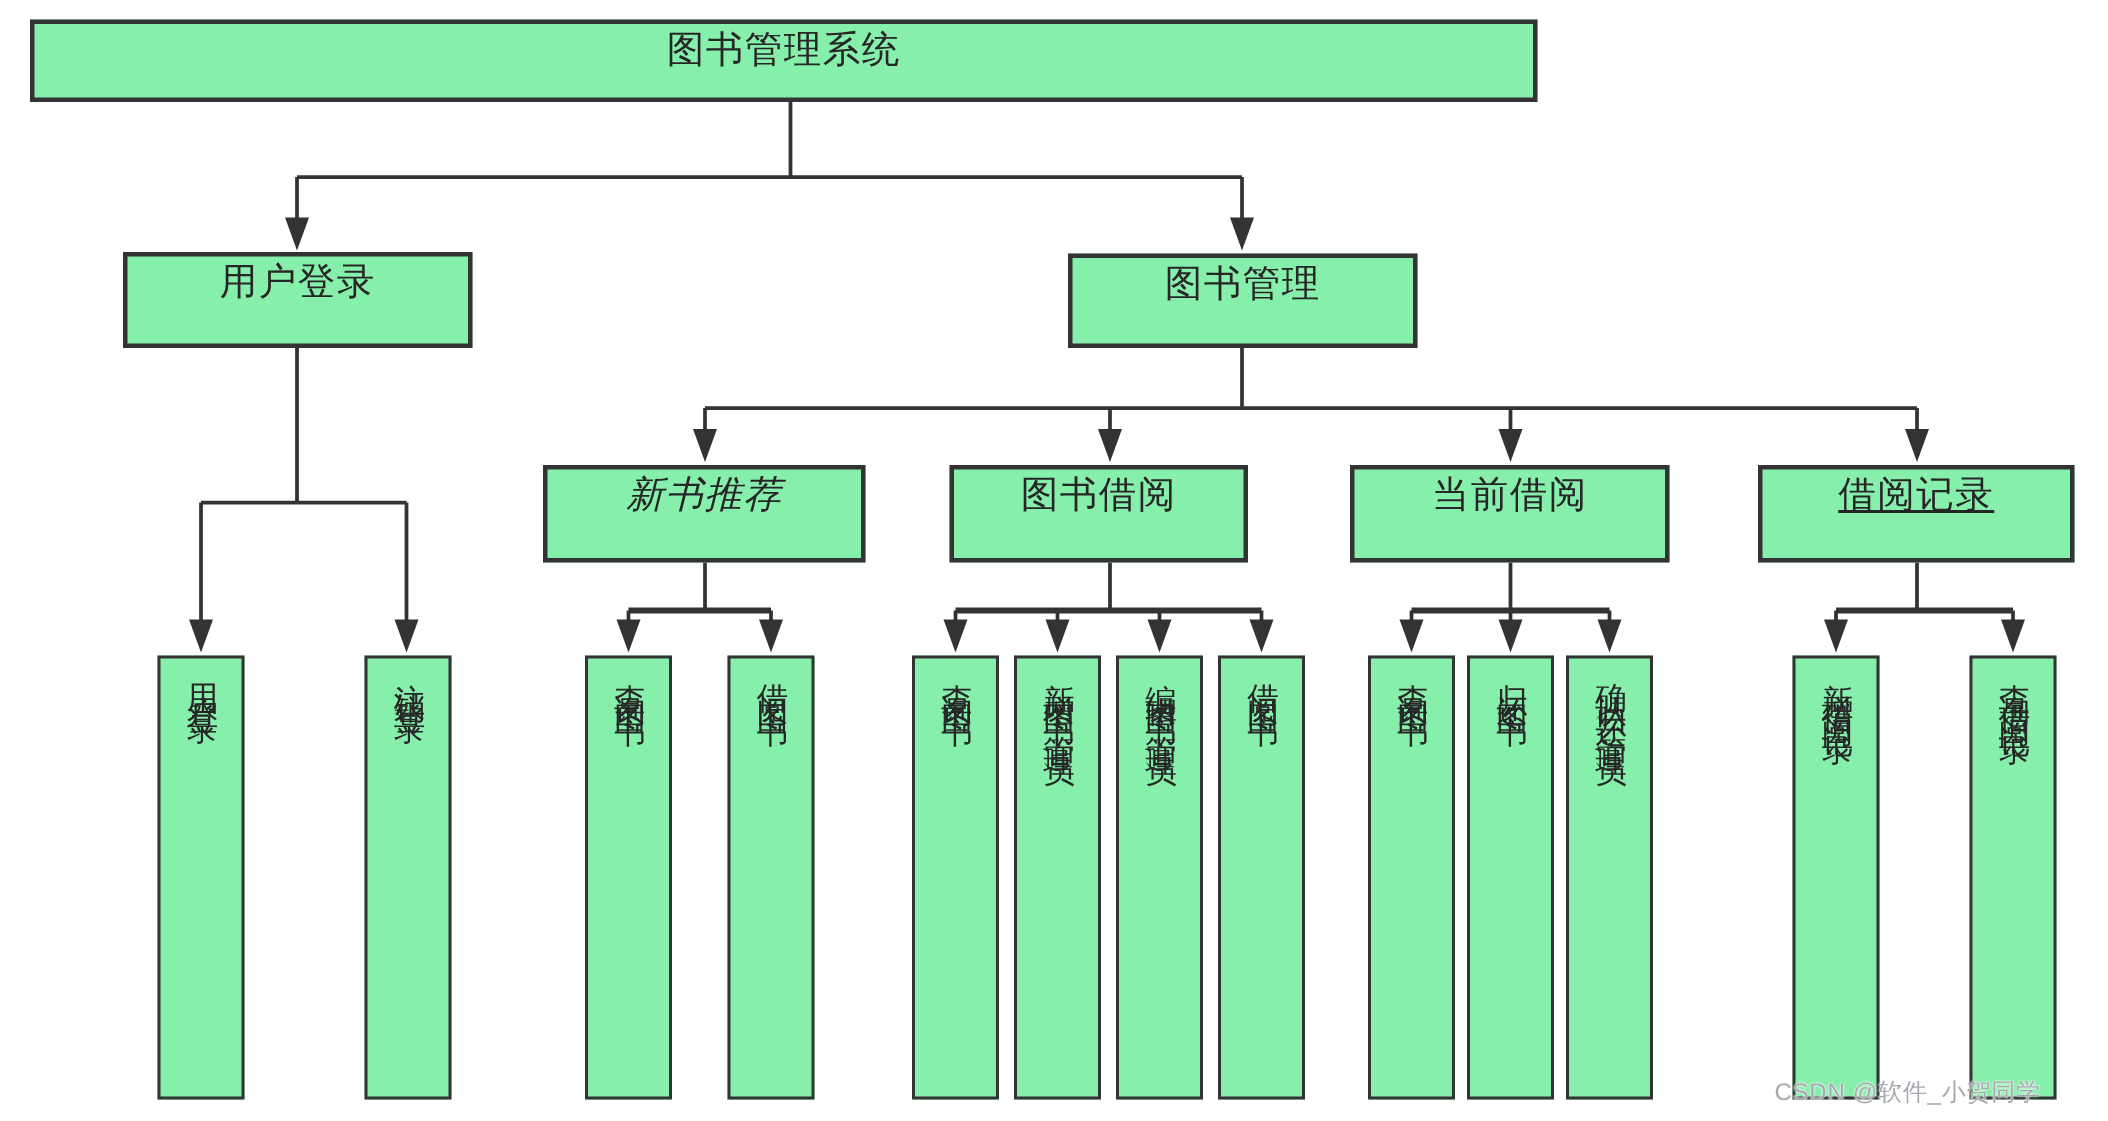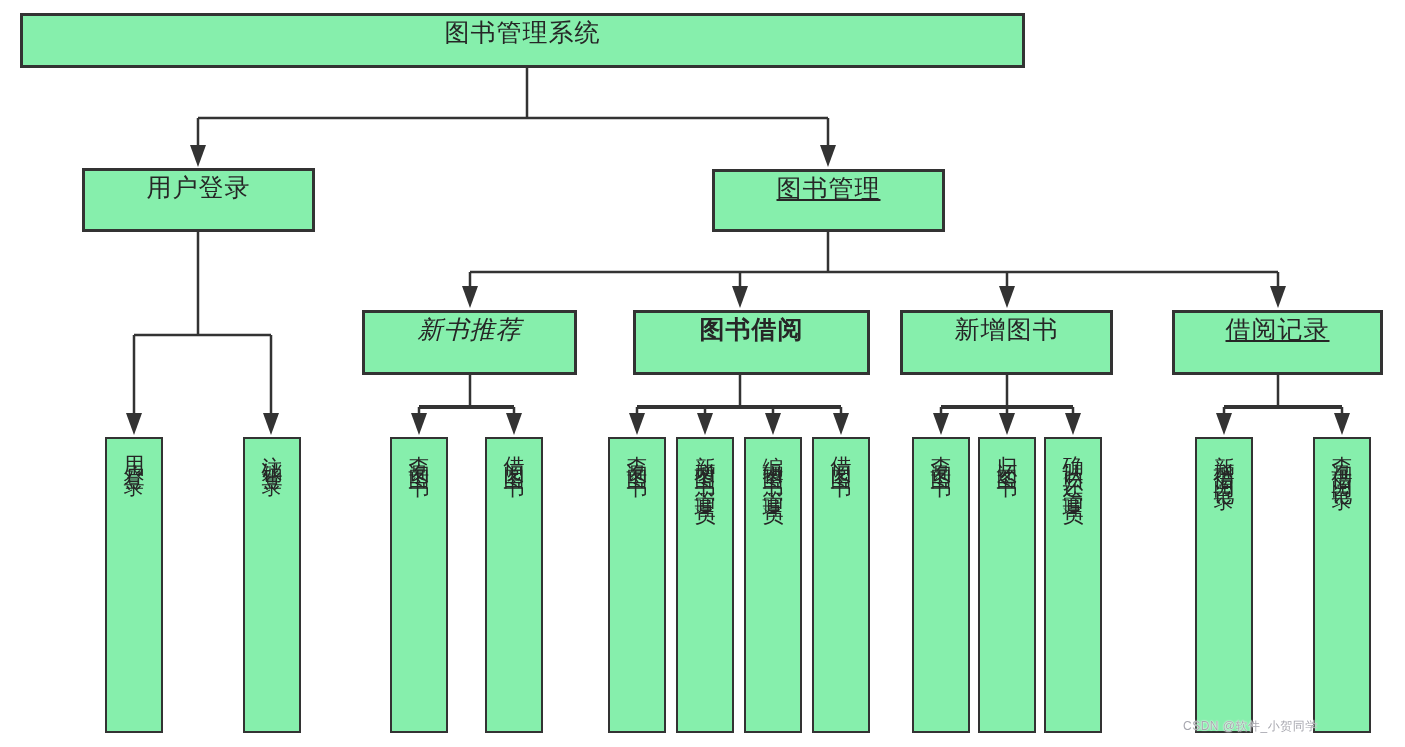--- a/index.html
+++ b/index.html
@@ -14,35 +14,35 @@
   }
   .hbox{border:3px solid #333333;font-size:25px;letter-spacing:1px;color:#262626;}
   .vbox{border:2.5px solid #333333;font-size:21px;color:#262626;}
   .vbox .vtext{
     writing-mode:vertical-lr;text-orientation:mixed;
     letter-spacing:7px;line-height:1.15;white-space:nowrap;
   }
   
   .b-root{left:20px;top:13px;width:1005px;height:55px;}
   .b-l2a{left:82px;top:168px;width:233px;height:64px;}
-  .b-l2b{left:712px;top:169px;width:233px;height:63px;text-decoration:underline;}
+  .b-l2b{left:712px;top:169px;width:233px;height:63px;}
   .b-l3a{left:362px;top:310px;width:215px;height:65px;font-style:italic;}
-  .b-l3b{left:633px;top:310px;width:237px;height:65px;font-weight:bold;}
+  .b-l3b{left:633px;top:310px;width:199px;height:65px;}
   .b-l3c{left:900px;top:310px;width:213px;height:65px;}
   .b-l3d{left:1172px;top:310px;width:211px;height:65px;text-decoration:underline;}
   
   .vbox{top:437px;width:58px;height:296px;}
   .v-g1a{left:105px;} .v-g1b{left:243px;}
   .v-g2a{left:390px;} .v-g2b{left:485px;}
   .v-g3a{left:608px;} .v-g3b{left:676px;} .v-g3c{left:744px;} .v-g3d{left:812px;}
   .v-g4a{left:912px;} .v-g4b{left:978px;} .v-g4c{left:1044px;}
   .v-g5a{left:1195px;} .v-g5b{left:1313px;}
   .watermark{
     position:absolute;left:1183px;top:718px;z-index:5;
-    font-size:12px;letter-spacing:0.5px;color:#a7a7af;
+    font-size:16px;letter-spacing:0.5px;color:#a7a7af;
     text-shadow:0 0 2px #ffffff,0 0 1px #ffffff;white-space:nowrap;
   }
 </style>
 </head>
 <body>
 
 <div class="stage">
 
   <svg class="wires" viewBox="0 0 1405 747" xmlns="http://www.w3.org/2000/svg">
     <g stroke="#333333" stroke-width="2.5" fill="none">
@@ -122,21 +122,21 @@
     <span>图书管理</span>
   </div>
 
   <div class="box hbox b-l3a">
     <span>新书推荐</span>
   </div>
   <div class="box hbox b-l3b">
     <span>图书借阅</span>
   </div>
   <div class="box hbox b-l3c">
-    <span>新增图书</span>
+    <span>当前借阅</span>
   </div>
   <div class="box hbox b-l3d">
     <span>借阅记录</span>
   </div>
 
   <div class="box vbox v-g1a">
     <span class="vtext">用户登录</span>
   </div>
   <div class="box vbox v-g1b">
     <span class="vtext">注销登录</span>

